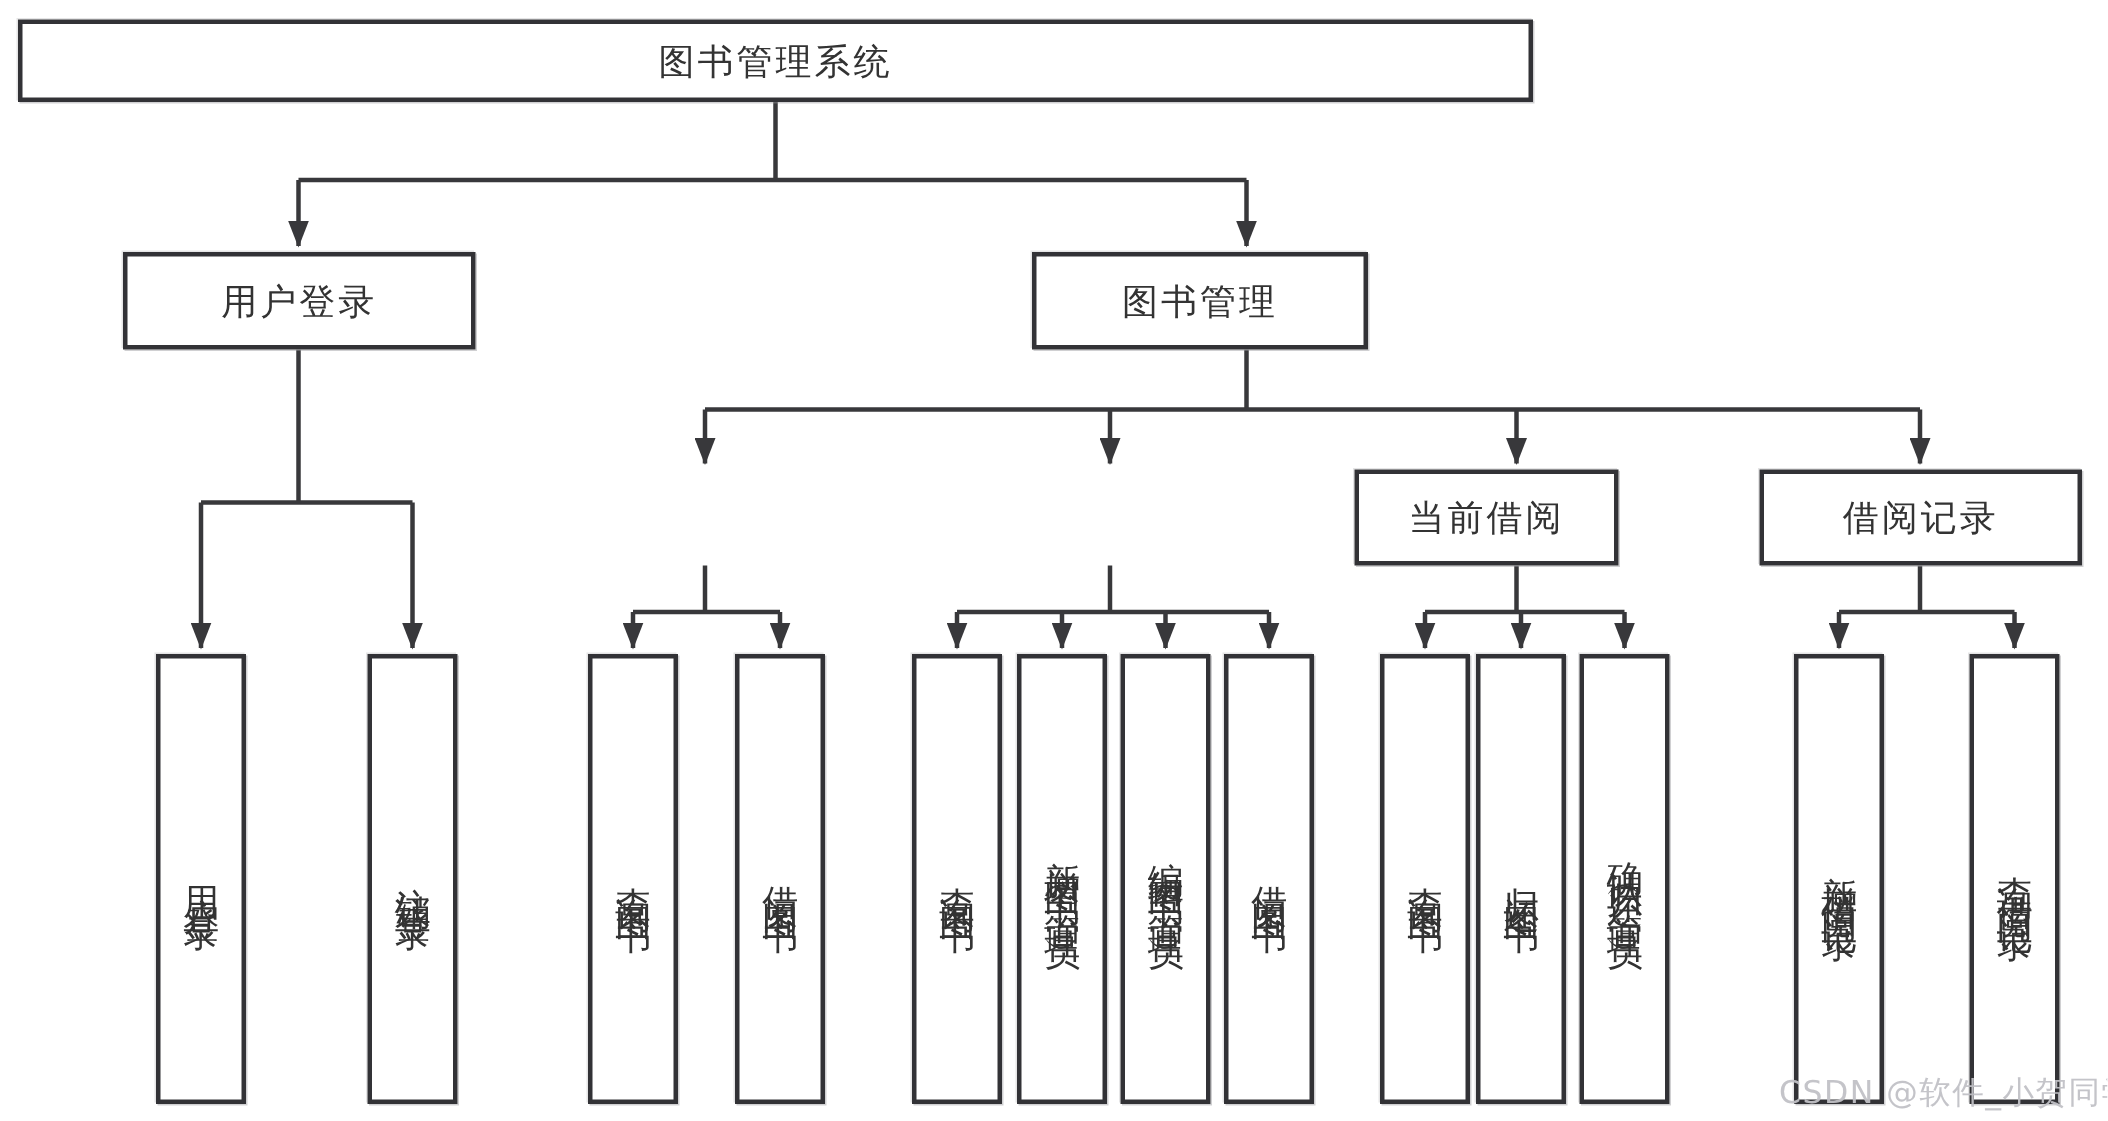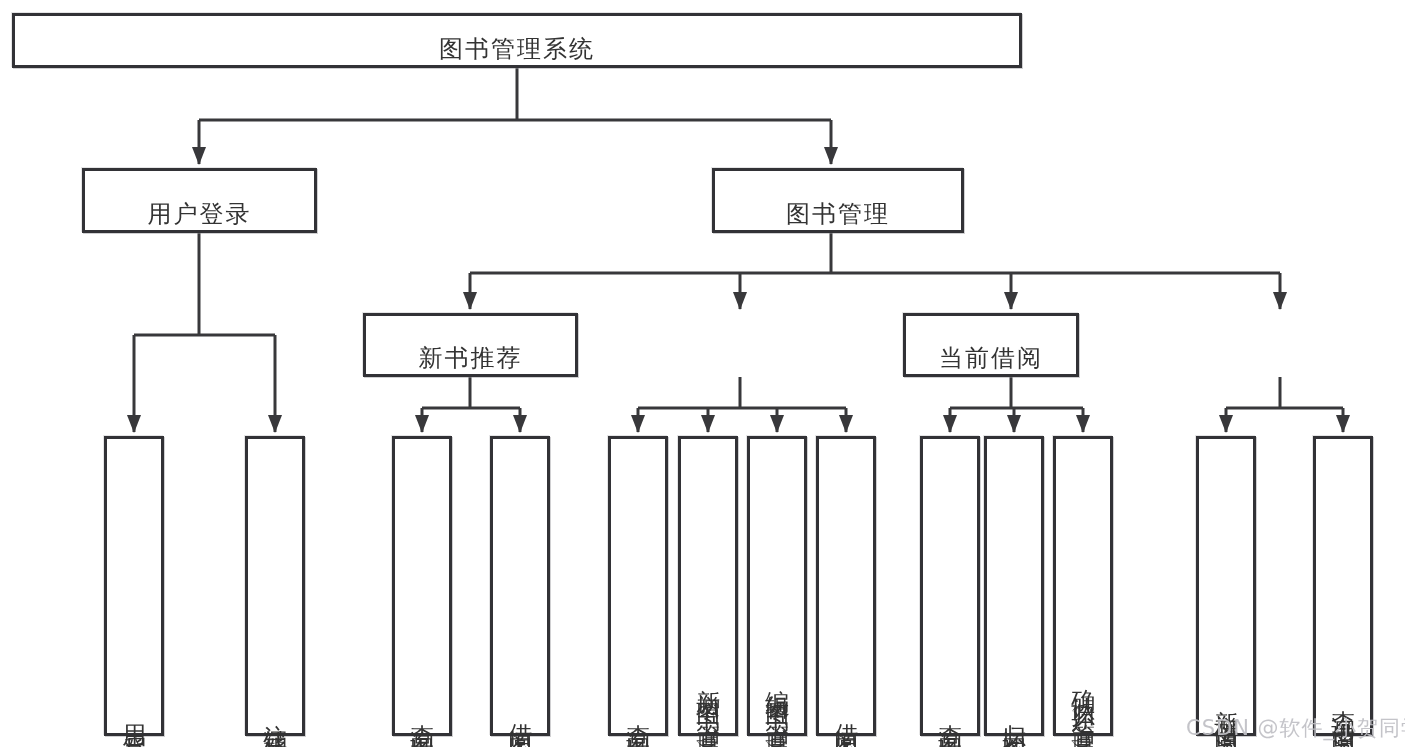--- a/index.html
+++ b/index.html
@@ -20,21 +20,21 @@
     left: 0;
     top: 0;
     z-index: 0;
   }
   .box {
     position: absolute;
     background: #ffffff;
     border: 3px solid #323236;
     box-sizing: border-box;
     display: flex;
-    align-items: flex-end;
+    align-items: center;
     justify-content: center;
     box-shadow: 1px 1px 0 rgba(150,150,155,0.45), -1px -1px 0 rgba(150,150,155,0.25);
     z-index: 1;
   }
   .box .lbl {
     color: #333333;
     font-size: 24px;
     white-space: nowrap;
   }
   .box.h .lbl {
@@ -112,29 +112,29 @@
     </g>
   </svg>
 
   <div class="box h" style="left:12px; top:13px; width:1010px; height:55px;">
     <span class="lbl">图书管理系统</span>
   </div>
 
   <div class="box h" style="left:82px; top:168px; width:235px; height:65px;">
     <span class="lbl">用户登录</span>
   </div>
-  <div class="box h" style="left:712px; top:168px; width:252px; height:65px;">
+  <div class="box h" style="left:688px; top:168px; width:224px; height:65px;">
     <span class="lbl">图书管理</span>
   </div>
 
-  <div class="box h" style="left:363px; top:313px; width:215px; height:64px;">
-    <span class="lbl">新书推荐</span>
-  </div>
   <div class="box h" style="left:903px; top:313px; width:176px; height:64px;">
     <span class="lbl">当前借阅</span>
+  </div>
+  <div class="box h" style="left:1173px; top:313px; width:215px; height:64px;">
+    <span class="lbl">借阅记录</span>
   </div>
 
   <div class="box v" style="left:104px; top:436px; width:60px; height:300px;">
     <span class="lbl">用户登录</span>
   </div>
   <div class="box v" style="left:245px; top:436px; width:60px; height:300px;">
     <span class="lbl">注销登录</span>
   </div>
 
   <div class="box v" style="left:392px; top:436px; width:60px; height:300px;">

